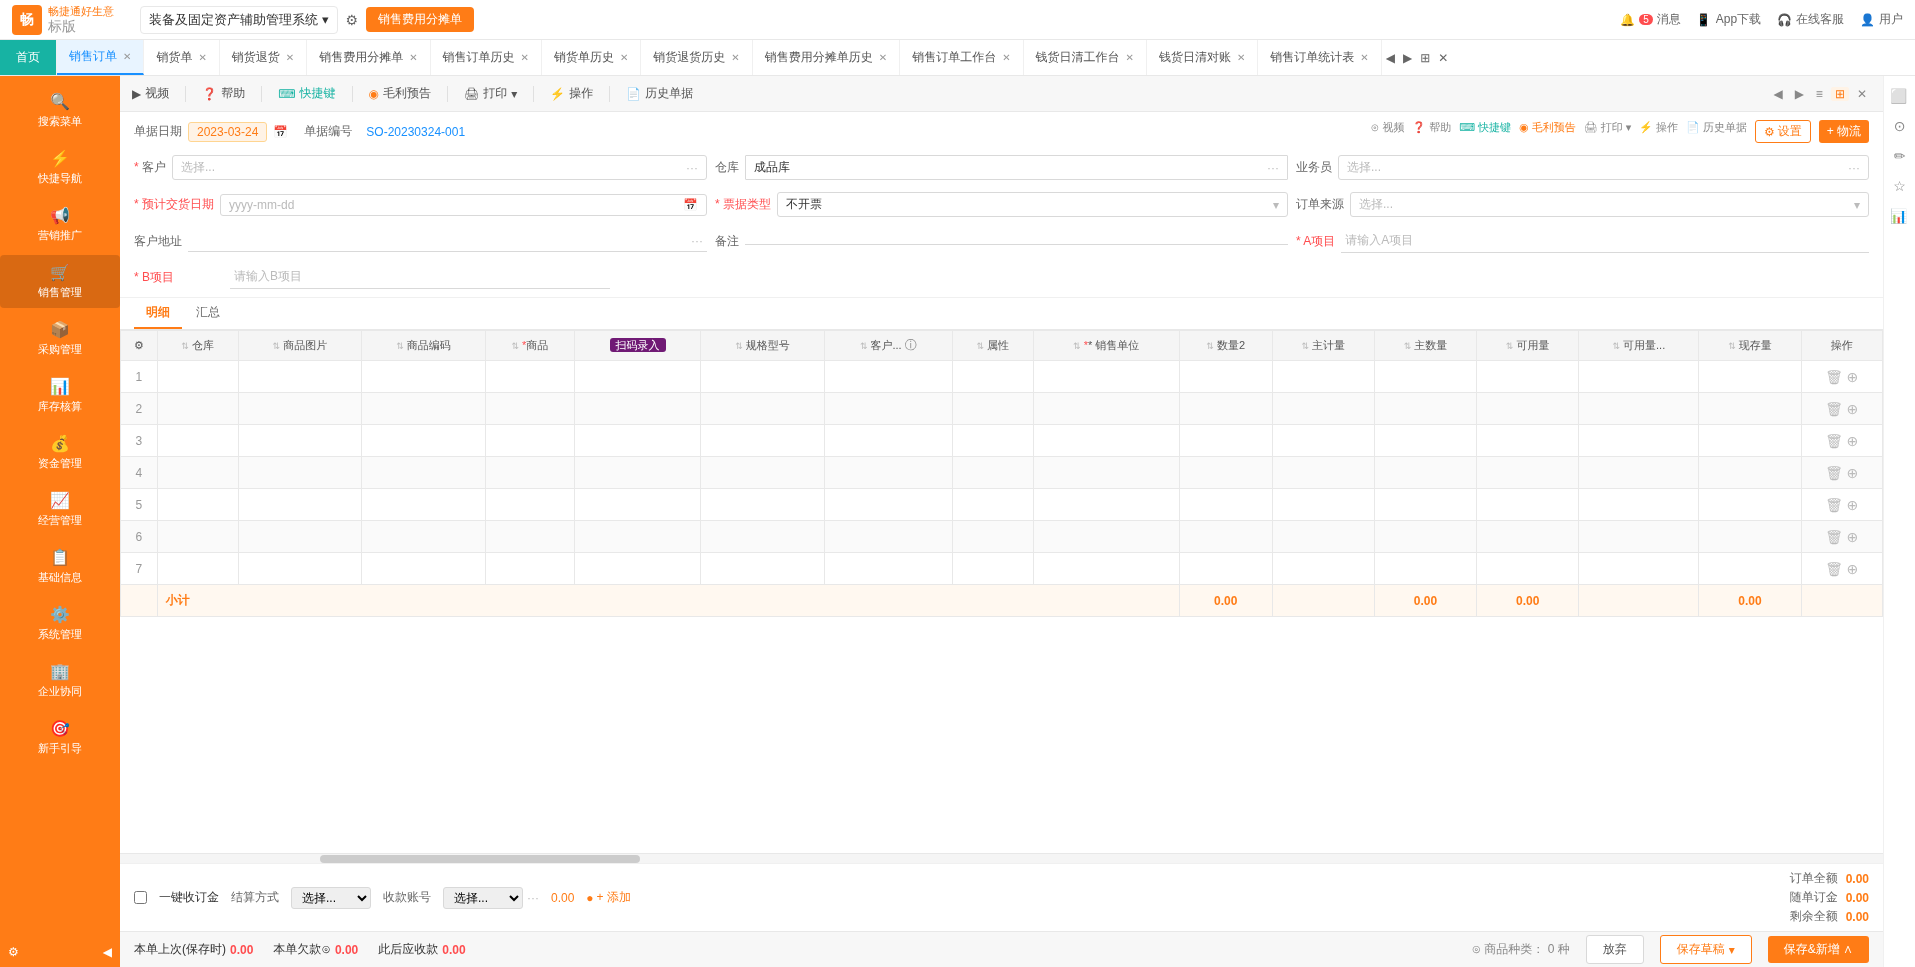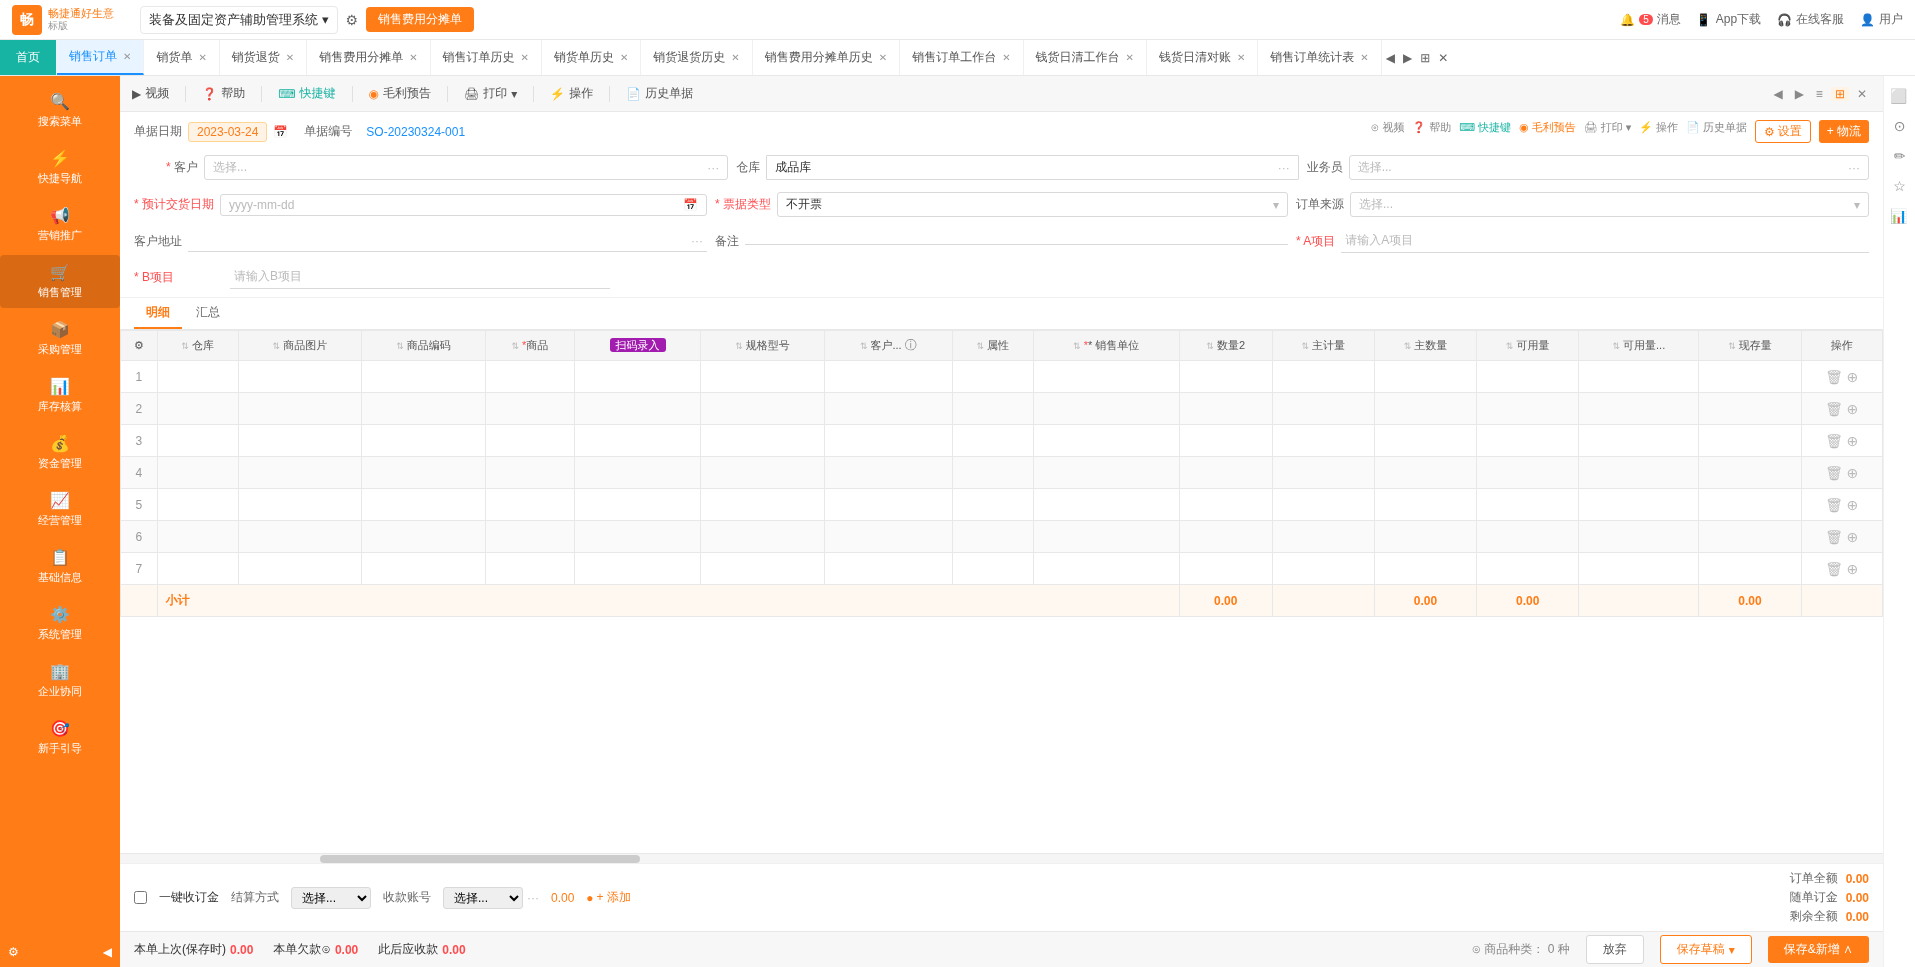--- a/index.html
+++ b/index.html
@@ -86,38 +86,38 @@
     .payment-row { padding: 6px 14px; border-top: 1px solid #f0f0f0; display: flex; align-items: center; gap: 12px; font-size: 12px; background: #fff; }
     .payment-checkbox { cursor: pointer; }
     .payment-label { color: #333; }
     .payment-select { border: 1px solid #d9d9d9; border-radius: 3px; padding: 2px 6px; font-size: 12px; min-width: 80px; }
     .payment-amount { color: #ff7c16; }
     .payment-add { display: flex; align-items: center; gap: 3px; color: #ff7c16; cursor: pointer; }
     .scrollbar-area { height: 10px; background: #f5f5f5; border-top: 1px solid #e8e8e8; }
     .scrollbar-inner { width: 320px; height: 8px; background: #ccc; border-radius: 4px; margin: 1px 0 0 200px; }
 
     .sort-icon { color: #bbb; font-size: 9px; cursor: pointer; }
-    .scan-btn { background: #a21caf; color: #fff; padding: 1px 6px; border-radius: 3px; font-size: 11px; cursor: pointer; }
+    .scan-btn { background: #701a75; color: #fff; padding: 1px 6px; border-radius: 3px; font-size: 11px; cursor: pointer; }
 
     
     .action-btn { color: #bbb; cursor: pointer; font-size: 14px; }
 
     .info-icon { color: #888; font-size: 12px; cursor: pointer; }
     .field-row { display: flex; align-items: center; gap: 6px; }
     .goods-count { color: #888; font-size: 12px; }
   </style>
 </head>
 <body>
 
 <div class="top-bar">
   <div class="logo-area">
     <div class="logo-icon">畅</div>
     <div class="logo-text">
       <div>畅捷通好生意</div>
-      <div style="color:#999;font-size:10px;">标版</div>
+      <div style="color:#999;font-size:14px;">标版</div>
     </div>
   </div>
   <div class="system-title">
     <span>装备及固定资产辅助管理系统</span>
     <span>▾</span>
   </div>
   <div class="gear-btn">⚙</div>
   <button class="btn-orange">销售费用分摊单</button>
   <div class="top-right">
     <div class="top-right-item">
@@ -325,21 +325,21 @@
           <div class="setup-btn">
             <span>⚙</span>
             <span>设置</span>
           </div>
           <div class="add-btn">
             <span>+ 物流</span>
           </div>
         </div>
       </div>
 
-      <div style="display:grid;grid-template-columns:1fr 1fr 1fr;gap:8px;margin-left:32px;">
+      <div style="display:grid;grid-template-columns:1fr 1fr 1fr;gap:8px;">
         <div class="field-row">
           <span class="form-label"><span class="required-mark">*</span> <span>客户</span></span>
           <div style="flex:1;display:flex;align-items:center;border:1px solid #d9d9d9;border-radius:3px;padding:3px 8px;background:#fff;">
             <span style="flex:1;color:#bbb;">选择...</span>
             <span style="color:#bbb;cursor:pointer;">···</span>
           </div>
         </div>
         <div class="field-row">
           <span class="form-label">仓库</span>
           <div style="flex:1;display:flex;align-items:center;border:1px solid #d9d9d9;border-radius:1px;padding:3px 8px;background:#fff;">

